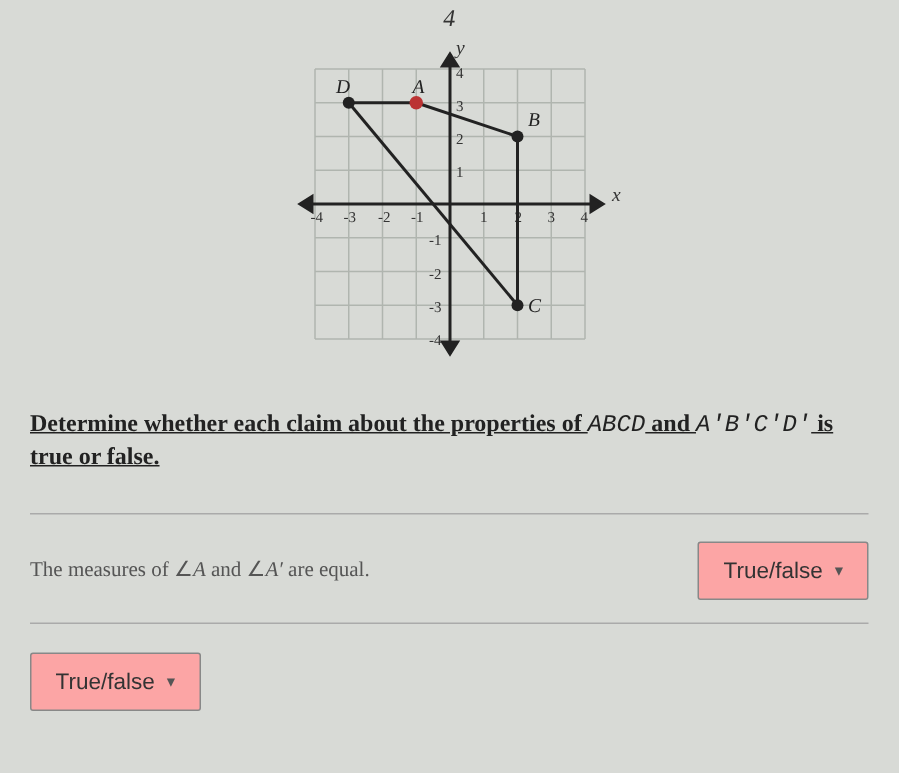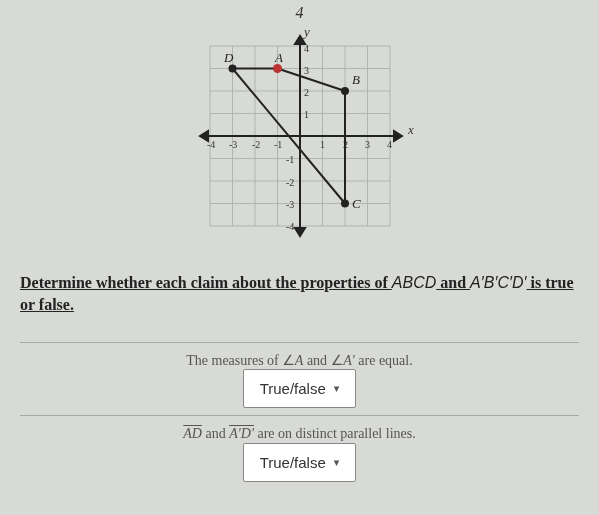--- a/index.html
+++ b/index.html
@@ -35,51 +35,50 @@
     .question-text {
       position: absolute;
       top: 272px;
       left: 20px;
       right: 20px;
       font-size: 16px;
       color: #222;
       line-height: 1.4;
     }
     .question-text .bold { font-weight: bold; text-decoration: underline; }
-    .question-text .ital { font-style: italic; font-family: Liberation Sans, sans-serif; }
+    .question-text .ital { font-style: italic; font-family: Liberation Mono, monospace; }
     .divider {
       position: absolute;
       left: 20px;
       right: 20px;
       height: 1px;
       background: #aaa;
     }
     .divider1 { top: 342px; }
     .divider2 { top: 415px; }
     .claim-row {
       position: absolute;
       left: 20px;
       right: 20px;
       display: flex;
       align-items: center;
       justify-content: space-between;
       height: 56px;
-      flex-direction: column;
     }
     .claim-row1 { top: 352px; }
     .claim-row2 { top: 426px; }
     .claim-text {
       font-size: 14px;
       color: #555;
       font-family: 'Times New Roman', serif;
     }
     .claim-text .math { font-style: italic; }
     .dropdown {
       border: 1px solid #888;
-      background: #ffffff;
+      background: #fca5a5;
       padding: 10px 16px;
       font-size: 15px;
       font-family: Arial, sans-serif;
       color: #333;
       display: flex;
       align-items: center;
       gap: 8px;
       cursor: pointer;
       border-radius: 2px;
     }
@@ -177,20 +176,17 @@
   </div>
   <div class="dropdown">
     <span>True/false</span>
     <span class="chev">▾</span>
   </div>
 </div>
 
 <div class="divider divider2"></div>
 
 <div class="claim-row claim-row2">
-  <div class="claim-text">
-    <span class="math overline">AD</span><span> and </span><span class="math overline">A′D′</span><span> are on distinct parallel lines.</span>
-  </div>
   <div class="dropdown">
     <span>True/false</span>
     <span class="chev">▾</span>
   </div>
 </div>
 
 </body></html>

